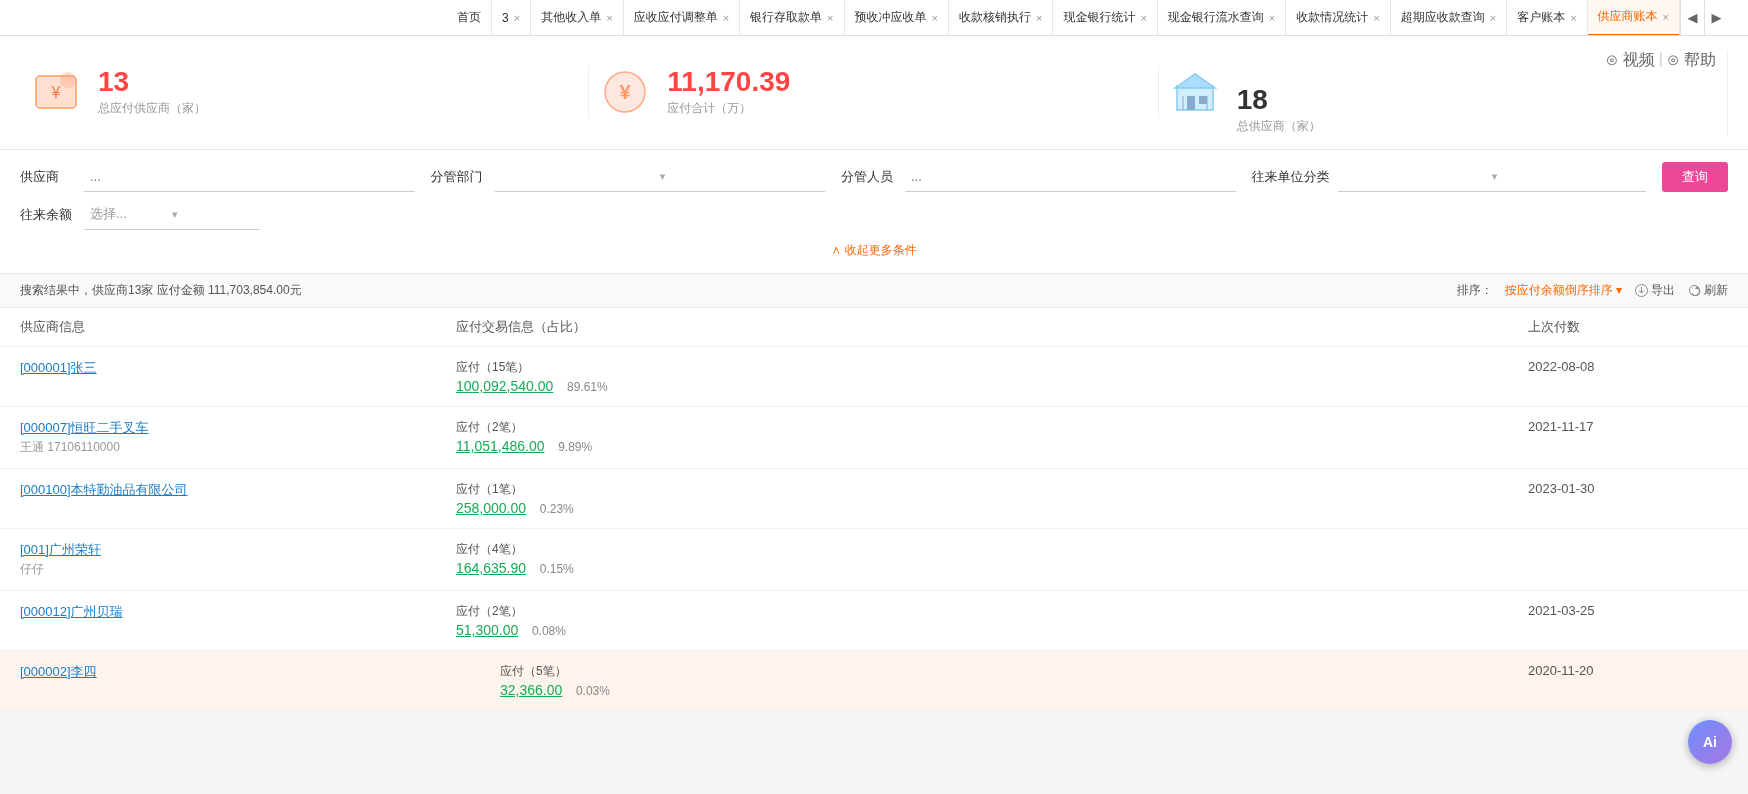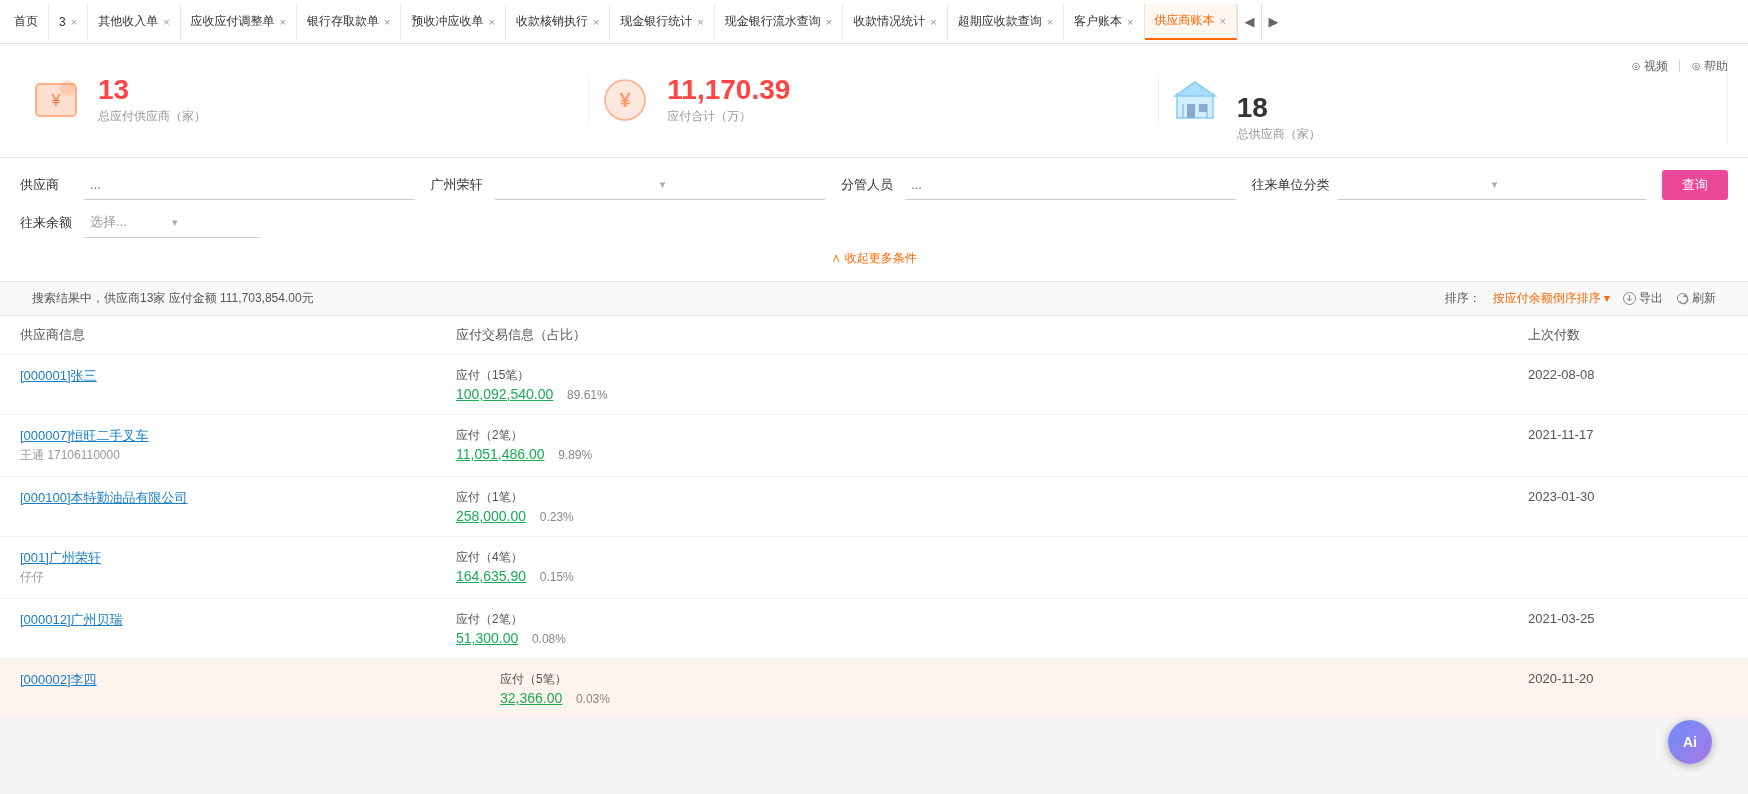--- a/index.html
+++ b/index.html
@@ -4,23 +4,24 @@
   <style>
     * { box-sizing: border-box; margin: 0; padding: 0; }
     body { font-family: 'Microsoft YaHei', Arial, sans-serif; font-size: 13px; background: #f5f5f5; color: #333; overflow-x: hidden; }
 
     
     .top-nav {
       display: flex;
       align-items: center;
       background: #fff;
       border-bottom: 1px solid #e0e0e0;
-      height: 44px;
-      padding: 0 4px;
+      height: 36px;
+      padding: 0 20px;
       overflow: hidden;
+      justify-content: flex-end;
     }
     .nav-tab {
       display: flex;
       align-items: center;
       padding: 0 10px;
       height: 36px;
       font-size: 12px;
       color: #333;
       cursor: pointer;
       white-space: nowrap;
@@ -74,26 +75,26 @@
       align-items: center;
       justify-content: center;
       flex-shrink: 0;
     }
     .summary-icon svg { width: 48px; height: 48px; }
     .summary-text {}
     .summary-number { font-size: 28px; font-weight: bold; color: #ff4444; line-height: 1.1; }
     .summary-label { font-size: 12px; color: #999; margin-top: 2px; }
     .summary-actions {
       position: absolute;
-      right: 20px;
+      right: 32px;
       top: 14px;
-      font-size: 12px;
+      font-size: 16px;
       color: #666;
       display: flex;
-      gap: 10px;
+      gap: 4px;
     }
     .summary-actions span { cursor: pointer; color: #666; }
 
     
     .filter-section {
       background: #fff;
       padding: 12px 20px 8px;
       border-bottom: 1px solid #e8e8e8;
     }
     .filter-row {
@@ -153,21 +154,21 @@
       font-size: 12px;
       cursor: pointer;
     }
 
     
     .result-bar {
       display: flex;
       align-items: flex-start;
       justify-content: space-between;
       background: #f9f9f9;
-      padding: 8px 32px;
+      padding: 8px 20px;
       border-bottom: 1px solid #e8e8e8;
       font-size: 12px;
       color: #555;
     }
     .result-left {}
     .result-right {
       display: flex;
       align-items: center;
       gap: 12px;
     }
@@ -364,21 +365,21 @@
 
 <div class="filter-section">
   <div class="filter-row">
 
     <div class="filter-item">
       <span class="filter-label">供应商</span>
       <input class="filter-input" type="text" placeholder="..." style="">
     </div>
 
     <div class="filter-item">
-      <span class="filter-label">广州荣轩</span>
+      <span class="filter-label">分管部门</span>
       <div class="filter-with-arrow">
         <span></span>
         <span class="arrow-down">▾</span>
       </div>
     </div>
 
     <div class="filter-item">
       <span class="filter-label">分管人员</span>
       <input class="filter-input" type="text" placeholder="..." style="">
     </div>
@@ -564,13 +565,13 @@
         </div>
       </div>
     </div>
     <div class="col-last-pay">
       <span class="last-pay-date">2020-11-20</span>
     </div>
   </div>
     </div>
 </div>
 
-<div style="position:fixed;right:36px;bottom:30px;background:linear-gradient(135deg,#6e8efb,#a777e3);color:#fff;border-radius:50%;width:44px;height:44px;display:flex;align-items:center;justify-content:center;font-size:14px;font-weight:bold;cursor:pointer;box-shadow:0 2px 8px rgba(0,0,0,0.3);">Ai</div>
+<div style="position:fixed;right:16px;bottom:30px;background:linear-gradient(135deg,#6e8efb,#a777e3);color:#fff;border-radius:50%;width:44px;height:44px;display:flex;align-items:center;justify-content:center;font-size:14px;font-weight:bold;cursor:pointer;box-shadow:0 2px 8px rgba(0,0,0,0.3);">Ai</div>
 
 </body></html>

